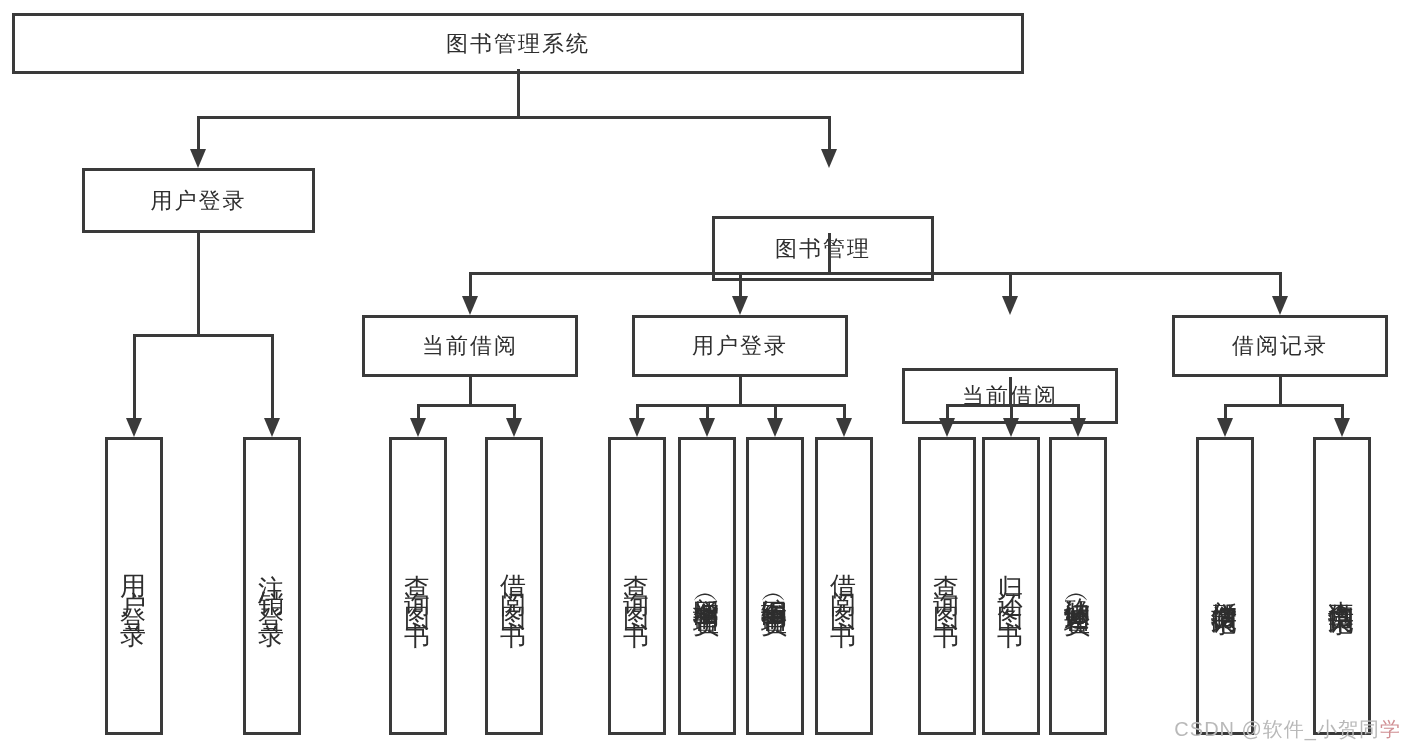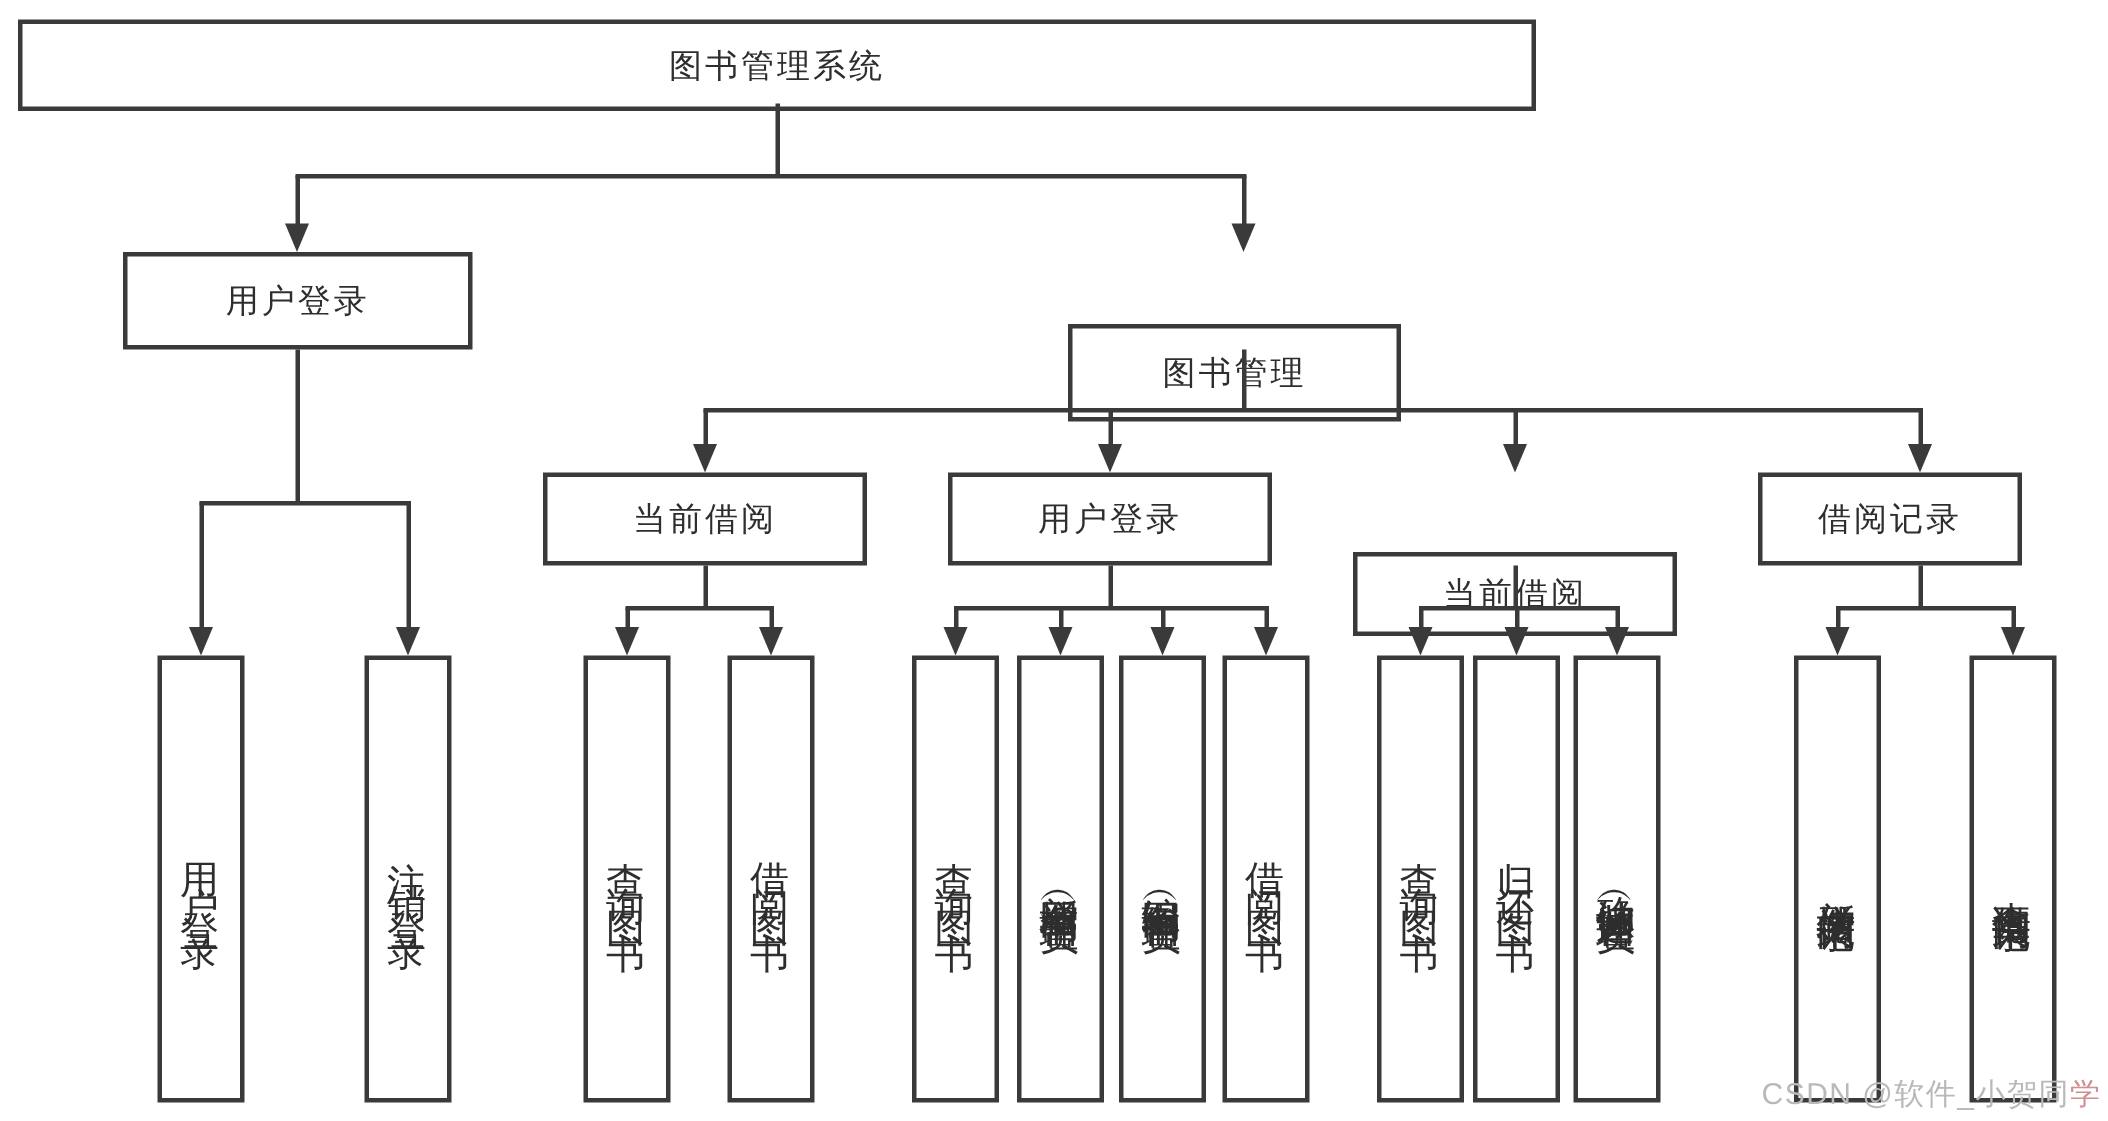--- a/index.html
+++ b/index.html
@@ -60,21 +60,21 @@
 <body>
 
 <div id="canvas">
   <div id="nodes-layer">
       <div class="node h-label" style="left: 12px; top: 13px; width: 1012px; height: 61px;">图书管理系统</div>
       <div class="node h-label" style="left: 82px; top: 168px; width: 233px; height: 65px;">用户登录</div>
       <div class="node h-label" style="left: 712px; top: 168px; width: 222px; height: 65px; margin-top: 48px;">图书管理</div>
       <div class="node h-label" style="left: 362px; top: 315px; width: 216px; height: 62px;">当前借阅</div>
       <div class="node h-label" style="left: 632px; top: 315px; width: 216px; height: 62px;">用户登录</div>
       <div class="node h-label" style="left: 902px; top: 324px; width: 216px; height: 56px; margin-top: 44px;">当前借阅</div>
-      <div class="node h-label" style="left: 1172px; top: 315px; width: 176px; height: 62px;">借阅记录</div>
+      <div class="node h-label" style="left: 1172px; top: 315px; width: 216px; height: 62px;">借阅记录</div>
       <div class="node v-label short" style="left: 105px; top: 437px; width: 58px; height: 298px;">用户登录</div>
       <div class="node v-label short" style="left: 243px; top: 437px; width: 58px; height: 298px;">注销登录</div>
       <div class="node v-label short" style="left: 389px; top: 437px; width: 58px; height: 298px;">查询图书</div>
       <div class="node v-label short" style="left: 485px; top: 437px; width: 58px; height: 298px;">借阅图书</div>
       <div class="node v-label short" style="left: 608px; top: 437px; width: 58px; height: 298px;">查询图书</div>
       <div class="node v-label long" style="left: 678px; top: 437px; width: 58px; height: 298px;">新增图书（管理员）</div>
       <div class="node v-label long" style="left: 746px; top: 437px; width: 58px; height: 298px;">编辑图书（管理员）</div>
       <div class="node v-label short" style="left: 815px; top: 437px; width: 58px; height: 298px;">借阅图书</div>
       <div class="node v-label short" style="left: 918px; top: 437px; width: 58px; height: 298px;">查询图书</div>
       <div class="node v-label short" style="left: 982px; top: 437px; width: 58px; height: 298px;">归还图书</div>

